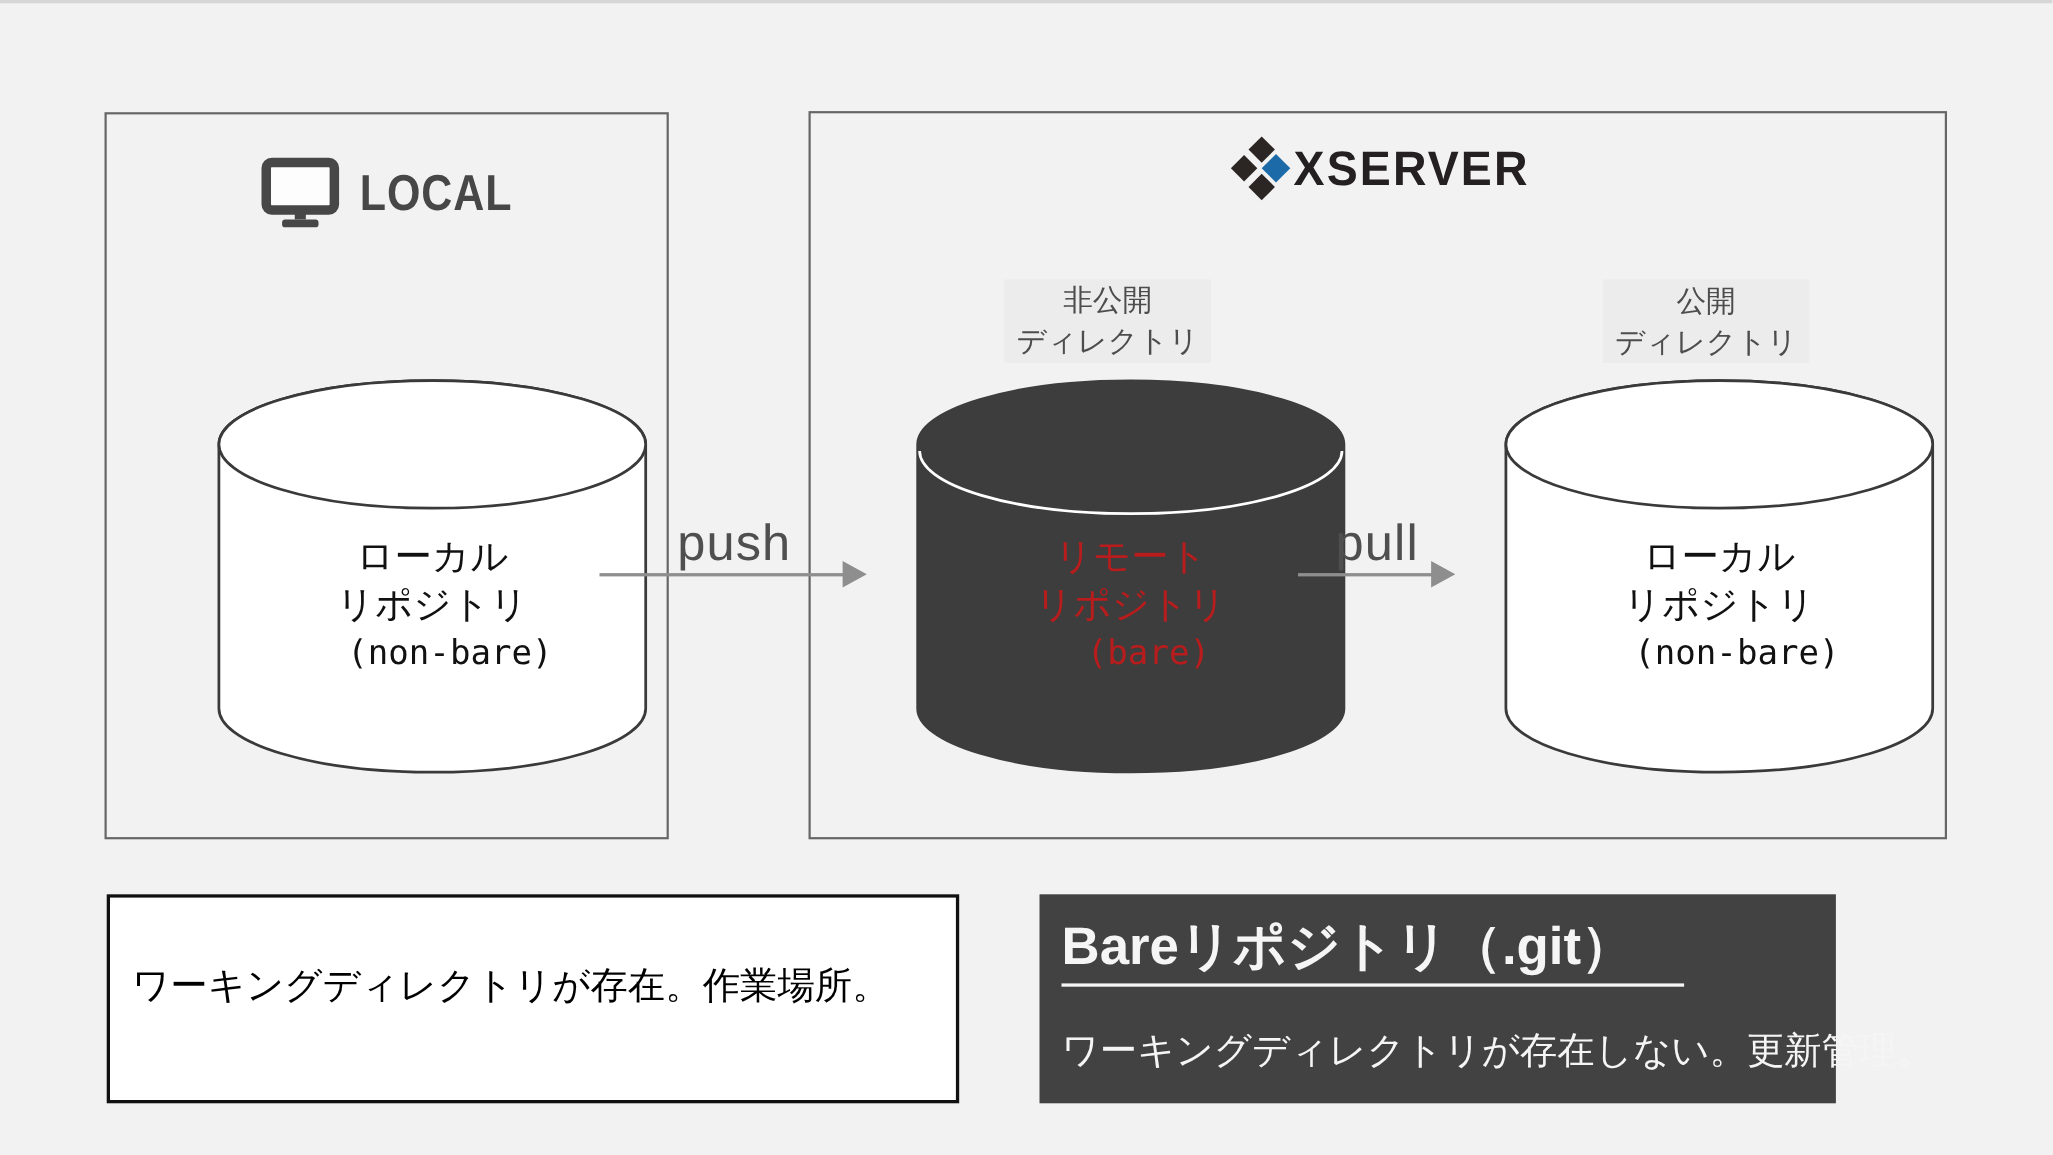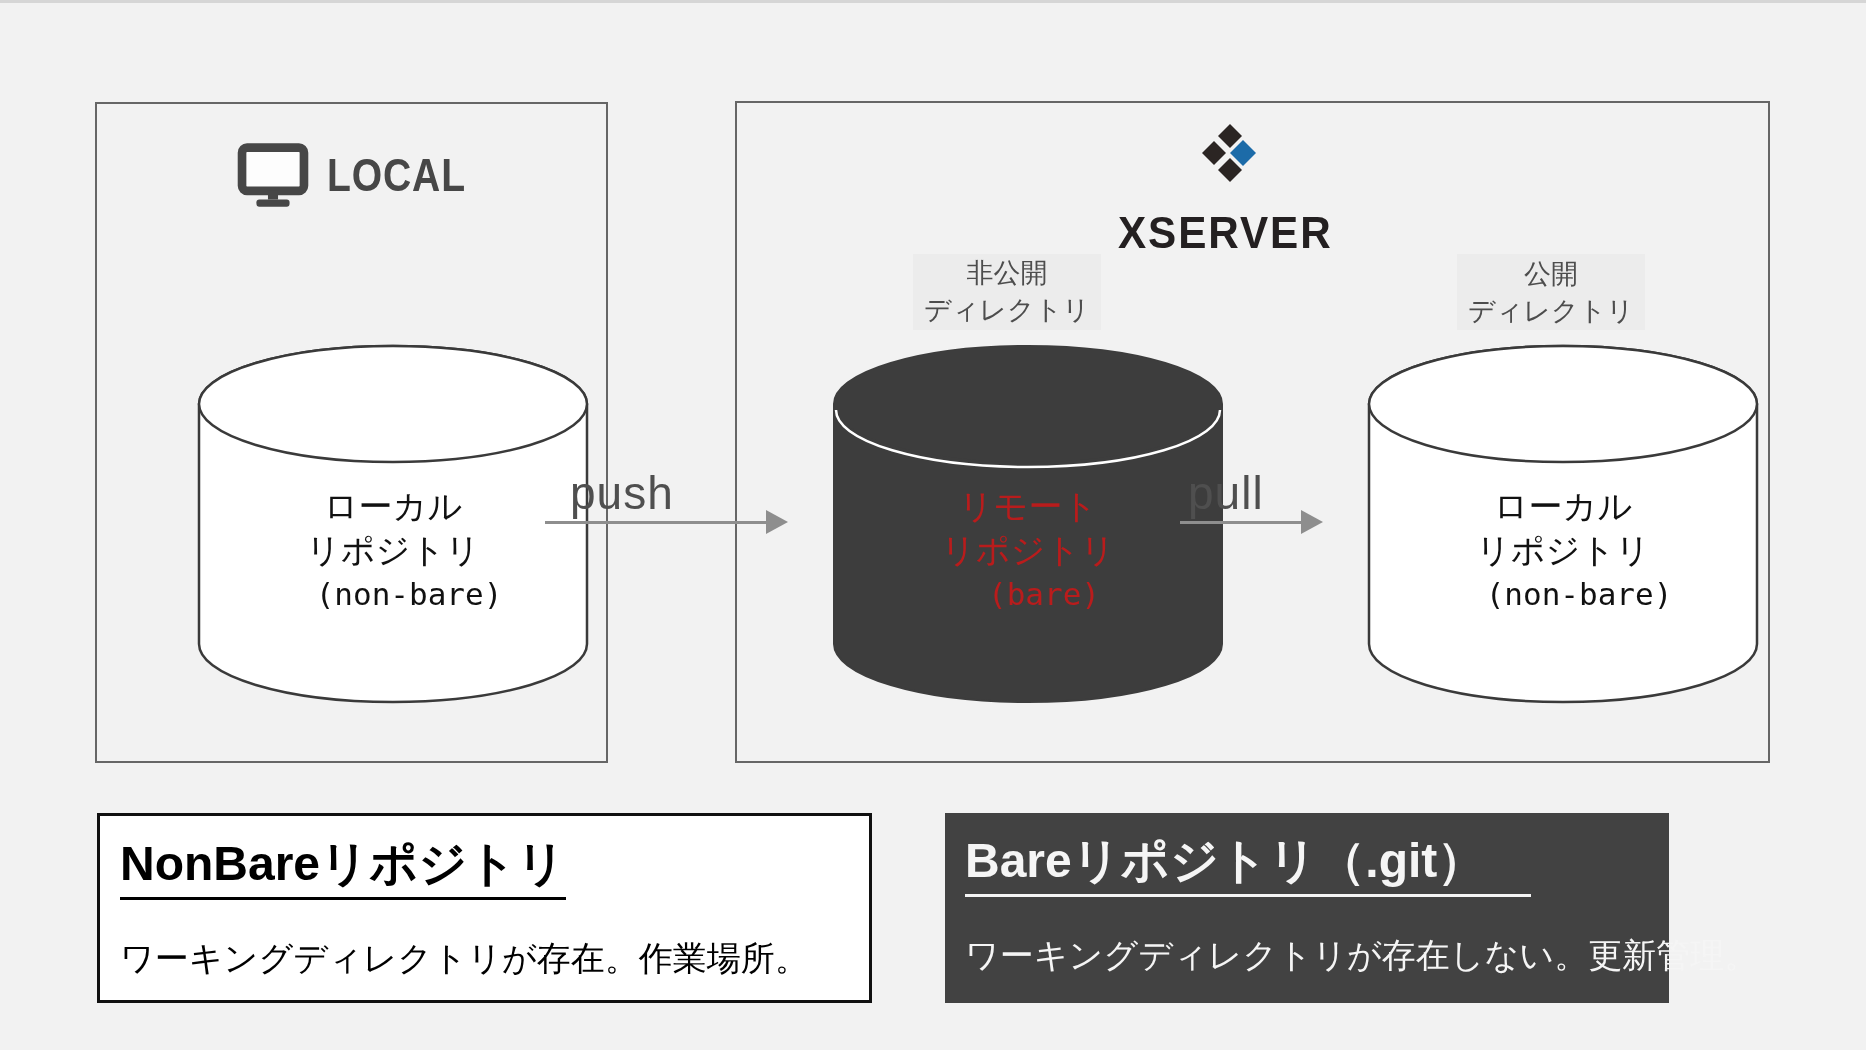--- a/index.html
+++ b/index.html
@@ -27,21 +27,21 @@
   .stage{position:absolute;left:0;top:0;width:1866px;height:1050px;}
   .top-hairline{position:absolute;left:0;top:0;width:1866px;height:3px;background:#d6d6d6;}
 
   
   .panel{position:absolute;border:2px solid var(--panel-border);background:transparent;}
   .panel-local{left:95px;top:102px;width:513px;height:661px;}
   .panel-xserver{left:735px;top:101px;width:1035px;height:662px;}
 
   .panel-header{position:absolute;display:flex;align-items:center;gap:18px;}
   .local-header{left:237px;top:142px;}
-  .xserver-header{left:1118px;top:122px;gap:22px;flex-direction:column;}
+  .xserver-header{left:1118px;top:122px;gap:0;}
   .header-title{
     font-size:46px;font-weight:bold;color:var(--dim-text);
     letter-spacing:1px;transform:scaleX(.85);transform-origin:left center;
     white-space:nowrap;
   }
   .xserver-header .header-title{
     color:#242021;font-size:44px;transform:scaleX(.96);letter-spacing:2px;
   }
 
   
@@ -80,21 +80,21 @@
     border-top:12px solid transparent;border-bottom:12px solid transparent;
     border-left:22px solid var(--arrow);
   }
   .arrow-push{left:545px;top:510px;width:243px;height:24px;}
   .arrow-push .arrow-line{width:225px;}
   .arrow-push .arrow-head{left:221px;}
   .arrow-pull{left:1180px;top:510px;width:143px;height:24px;}
   .arrow-pull .arrow-line{width:125px;}
   .arrow-pull .arrow-head{left:121px;}
   .arrow-label{
-    position:absolute;color:var(--arrow-text);
+    position:absolute;text-align:center;color:var(--arrow-text);
     font-size:46px;font-weight:300;letter-spacing:1px;
   }
   .label-push{left:570px;top:466px;width:195px;}
   .label-pull{left:1188px;top:466px;width:128px;}
 
   
   .note{position:absolute;top:813px;height:190px;padding:22px 20px 0 20px;}
   .note-nonbare{
     left:97px;width:775px;background:#fff;border:3px solid #111;color:#000;
   }
@@ -193,20 +193,19 @@
     <div class="arrow-head"></div>
   </div>
 
   <div class="arrow-label label-pull">pull</div>
   <div class="flow-arrow arrow-pull">
     <div class="arrow-line"></div>
     <div class="arrow-head"></div>
   </div>
 
   <div class="note note-nonbare">
-    <span class="note-title">NonBareリポジトリ</span>
     <div class="note-body">ワーキングディレクトリが存在。作業場所。</div>
   </div>
   <div class="note note-bare">
     <span class="note-title">Bareリポジトリ（.git）</span>
     <div class="note-body">ワーキングディレクトリが存在しない。更新管理。</div>
   </div>
 </div>
 
 </body></html>

